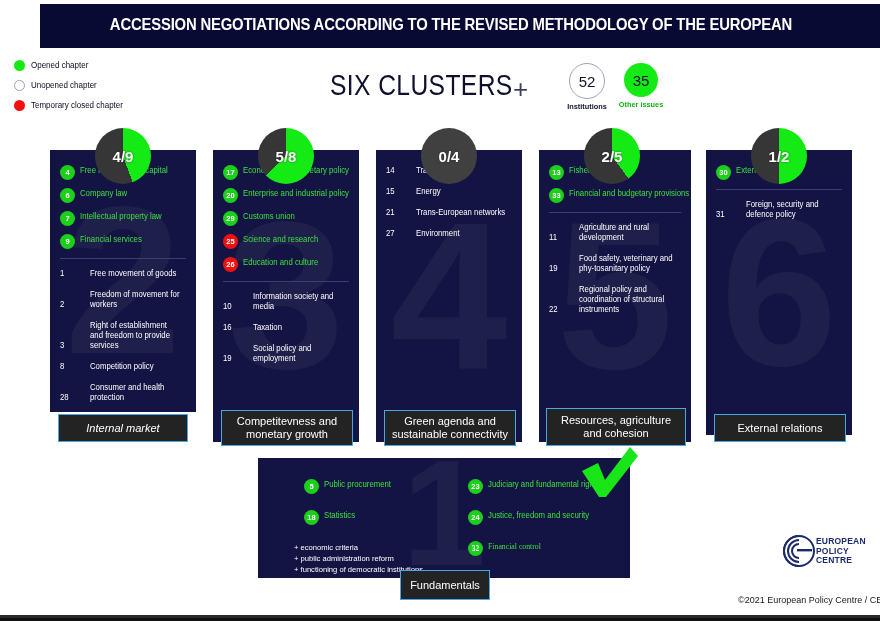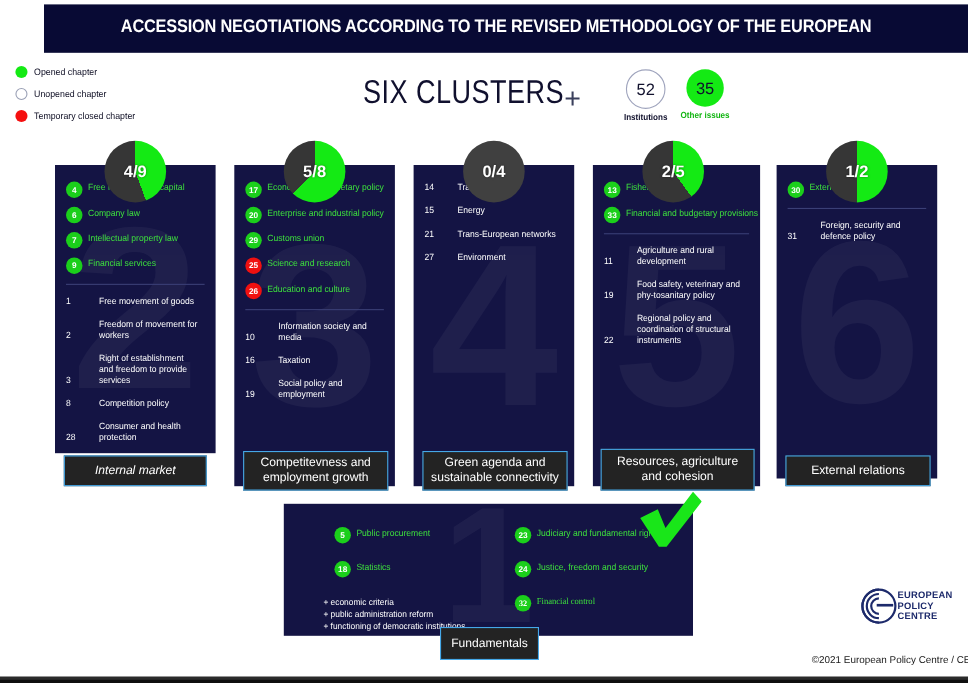--- a/index.html
+++ b/index.html
@@ -371,21 +371,21 @@
   <div class="copyright">©2021 European Policy Centre / CEP</div>
 
   <div class="bottom-band"></div>
 <div class="donut" style="left: 95px; top: 128px; background: conic-gradient(rgb(20, 234, 20) 0deg, rgb(20, 234, 20) 159.84deg, rgb(54, 54, 54) 159.84deg, rgb(54, 54, 54) 360deg);">
       <span>4/9</span>
     </div>
     <div class="clabel" style="left: 58px; top: 414px; width: 130px; height: 28px; font-style: italic;">Internal market</div>
     <div class="donut" style="left: 258px; top: 128px; background: conic-gradient(rgb(20, 234, 20) 0deg, rgb(20, 234, 20) 225deg, rgb(54, 54, 54) 225deg, rgb(54, 54, 54) 360deg);">
       <span>5/8</span>
     </div>
-    <div class="clabel" style="left: 221px; top: 410px; width: 132px; height: 36px;">Competitevness and employment growth</div>
+    <div class="clabel" style="left: 221px; top: 410px; width: 132px; height: 36px;">Competitevness and monetary growth</div>
     <div class="donut" style="left: 421px; top: 128px; background: #404040;">
       <span>0/4</span>
     </div>
     <div class="clabel" style="left: 384px; top: 410px; width: 132px; height: 36px;">Green agenda and sustainable connectivity</div>
     <div class="donut" style="left: 584px; top: 128px; background: conic-gradient(rgb(20, 234, 20) 0deg, rgb(20, 234, 20) 144deg, rgb(54, 54, 54) 144deg, rgb(54, 54, 54) 360deg);">
       <span>2/5</span>
     </div>
     <div class="clabel" style="left: 546px; top: 408px; width: 140px; height: 38px;">Resources, agriculture and cohesion</div>
     <div class="donut" style="left: 751px; top: 128px; background: conic-gradient(rgb(20, 234, 20) 0deg, rgb(20, 234, 20) 180deg, rgb(54, 54, 54) 180deg, rgb(54, 54, 54) 360deg);">
       <span>1/2</span>

